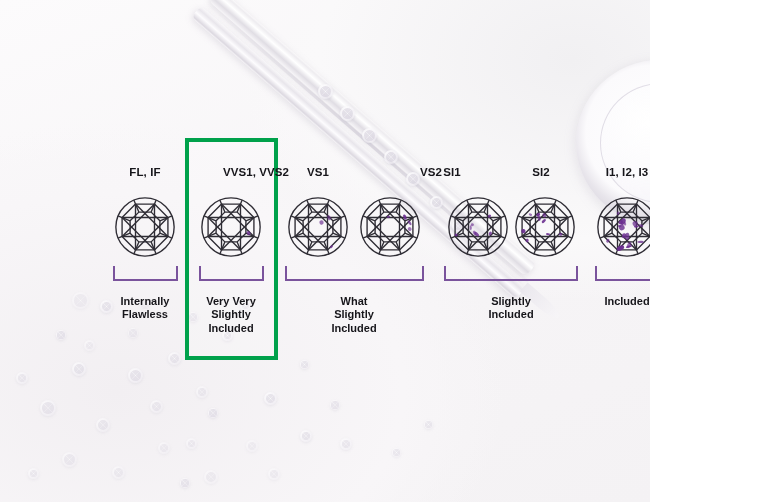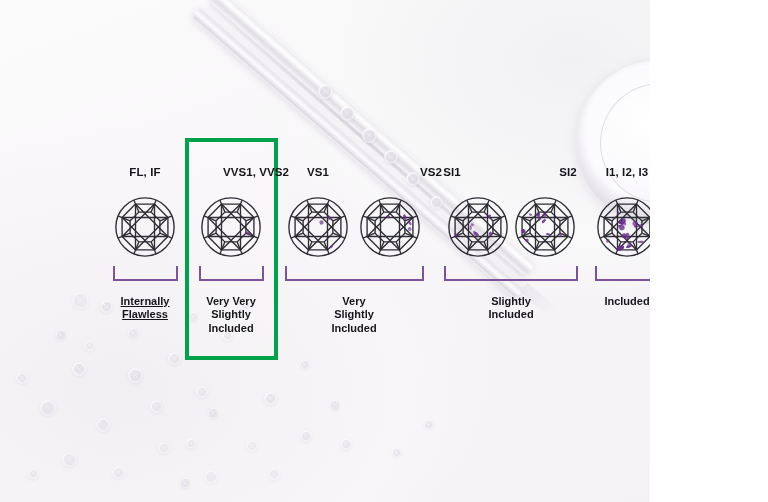--- a/index.html
+++ b/index.html
@@ -451,21 +451,21 @@
             <ellipse cx="40.90" cy="46.34" rx="2.38" ry="2.55" transform="rotate(91.1 40.90 46.34)" opacity="0.63"></ellipse>
             <ellipse cx="68.43" cy="32.45" rx="2.91" ry="2.14" transform="rotate(140.6 68.43 32.45)" opacity="0.86"></ellipse>
             <ellipse cx="69.90" cy="60.39" rx="2.35" ry="3.15" transform="rotate(28.4 69.90 60.39)" opacity="0.82"></ellipse>
             <ellipse cx="38.22" cy="50.95" rx="1.76" ry="3.84" transform="rotate(174.6 38.22 50.95)" opacity="0.65"></ellipse>
             <ellipse cx="14.74" cy="62.89" rx="2.21" ry="2.49" transform="rotate(99.1 14.74 62.89)" opacity="0.87"></ellipse>
             <ellipse cx="47.76" cy="61.41" rx="4.75" ry="2.56" transform="rotate(41.9 47.76 61.41)" opacity="0.82"></ellipse>
             <ellipse cx="44.64" cy="59.69" rx="4.07" ry="2.31" transform="rotate(63.0 44.64 59.69)" opacity="0.63"></ellipse>
           </g>
         </svg>
       </div>
-      <div class="grade-label" style="left: 568px;">SI2</div>
+      <div class="grade-label" style="left: 541px;">SI2</div>
       <div class="diamond-fig" style="left: 545px; top: 196px;">
         <svg viewBox="0 0 100 100">
           <g fill="none" stroke="#2f2d35" stroke-width="2.2" stroke-linejoin="round">
             <circle cx="50" cy="50" r="47"></circle>
             <polygon points="86.96,34.69 86.96,65.31 65.31,86.96 34.69,86.96 13.04,65.31 13.04,34.69 34.69,13.04 65.31,13.04"></polygon>
             <polygon points="74.02,40.05 74.02,59.95 59.95,74.02 40.05,74.02 25.98,59.95 25.98,40.05 40.05,25.98 59.95,25.98"></polygon>
             <line x1="74.02" y1="40.05" x2="86.96" y2="34.69"></line>
             <line x1="86.96" y1="34.69" x2="93.42" y2="32.01"></line>
             <line x1="74.02" y1="59.95" x2="86.96" y2="65.31"></line>
             <line x1="86.96" y1="65.31" x2="93.42" y2="67.99"></line>
@@ -549,28 +549,28 @@
             <ellipse cx="38.05" cy="48.38" rx="3.06" ry="1.73" transform="rotate(1.5 38.05 48.38)" opacity="0.76"></ellipse>
             <ellipse cx="71.83" cy="74.06" rx="5.18" ry="1.83" transform="rotate(177.1 71.83 74.06)" opacity="0.77"></ellipse>
             <ellipse cx="19.10" cy="72.02" rx="2.37" ry="3.29" transform="rotate(31.0 19.10 72.02)" opacity="0.69"></ellipse>
             <ellipse cx="46.59" cy="44.56" rx="1.94" ry="3.31" transform="rotate(163.2 46.59 44.56)" opacity="0.64"></ellipse>
             <ellipse cx="50.53" cy="64.93" rx="5.75" ry="3.29" transform="rotate(93.8 50.53 64.93)" opacity="0.77"></ellipse>
             <ellipse cx="41.56" cy="50.78" rx="4.61" ry="4.63" transform="rotate(62.7 41.56 50.78)" opacity="0.81"></ellipse>
           </g>
         </svg>
       </div>
       <div class="bracket" style="left: 113px; top: 266px; width: 65px;"></div>
-      <div class="desc-label" style="left: 145px; top: 295px; text-decoration: underline;">Internally
+      <div class="desc-label" style="left: 145px; top: 295px;">Internally
 Flawless</div>
       <div class="bracket" style="left: 199px; top: 266px; width: 65px;"></div>
       <div class="desc-label" style="left: 231px; top: 295px;">Very Very
 Slightly
 Included</div>
       <div class="bracket" style="left: 285px; top: 266px; width: 139px;"></div>
-      <div class="desc-label" style="left: 354px; top: 295px;">Very
+      <div class="desc-label" style="left: 354px; top: 295px;">What
 Slightly
 Included</div>
       <div class="bracket" style="left: 444px; top: 266px; width: 134px;"></div>
       <div class="desc-label" style="left: 511px; top: 295px;">Slightly
 Included</div>
       <div class="bracket" style="left: 595px; top: 266px; width: 65px;"></div>
       <div class="desc-label" style="left: 627px; top: 295px;">Included</div>
     </div>
 
 </div>

